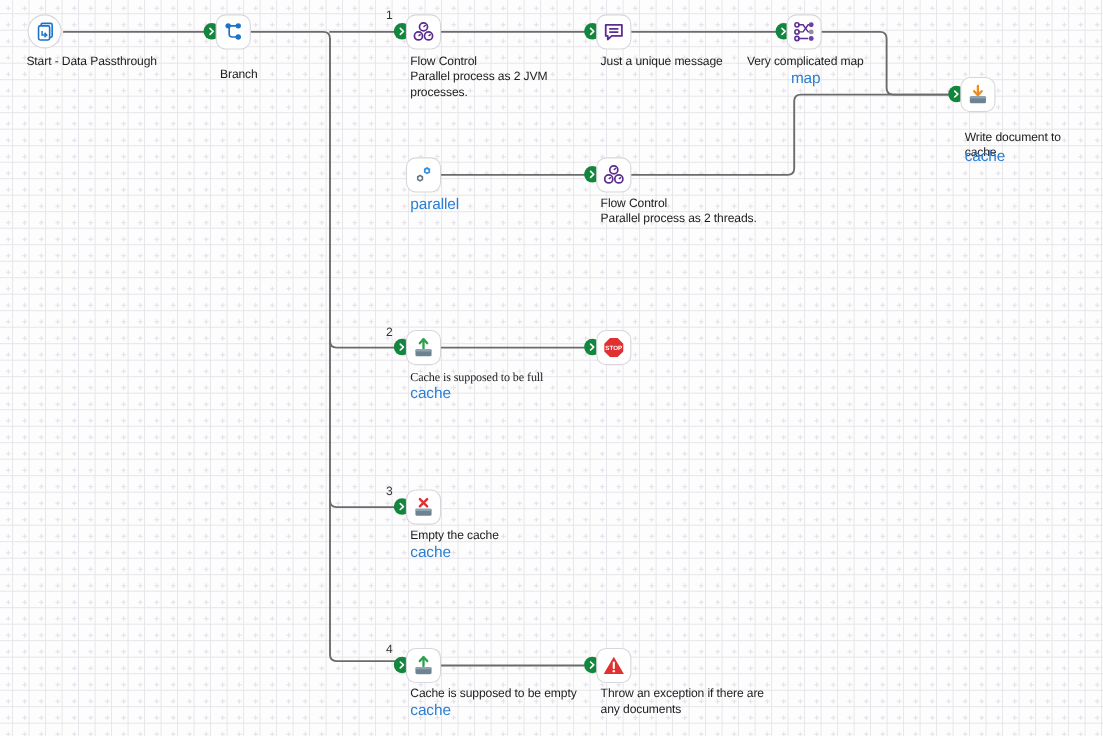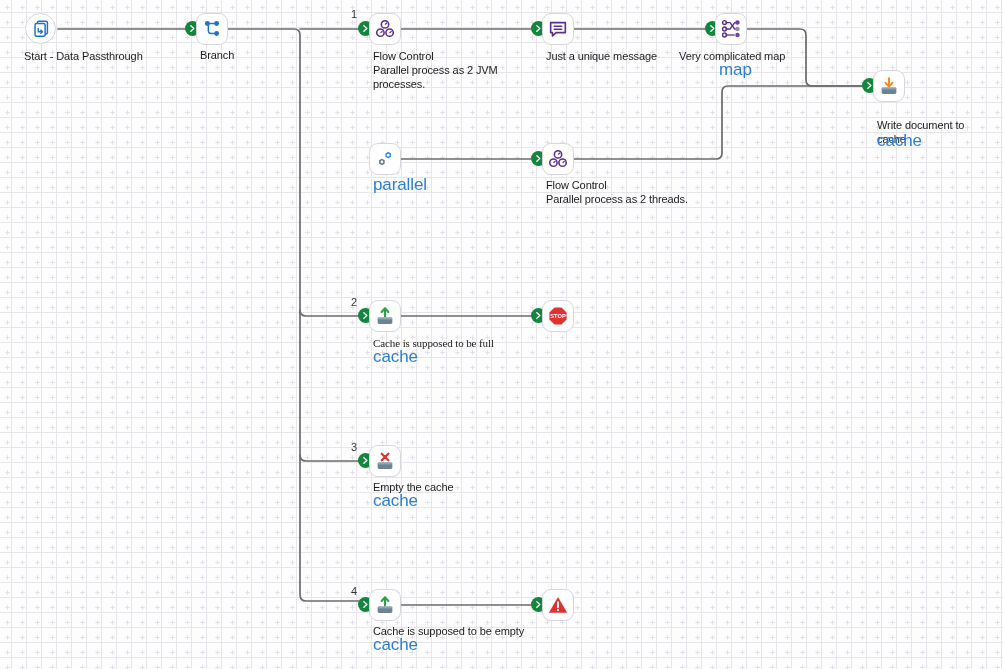--- a/index.html
+++ b/index.html
@@ -44,21 +44,21 @@
   .label{
     position:absolute;
     font-size:11px;
     line-height:14px;
     color:#1c1c1c;
     white-space:pre-line;
     letter-spacing:-0.1px;
   }
   .sub{
     position:absolute;
-    font-size:17px;
+    font-size:14px;
     line-height:14px;
     color:#2a7fd4;
     letter-spacing:-0.1px;
   }
   .branchnum{
     position:absolute;
     font-size:11px;
     color:#333;
     line-height:12px;
   }
@@ -128,21 +128,21 @@
   </div>
   <div class="chip" style="left:196px;top:13px;">
     <svg width="22" height="22" viewBox="0 0 24 24">
       <path d="M8 6 V14 Q8 17 11 17 H15" fill="none" stroke="#1b74c8" stroke-width="1.6"></path>
       <path d="M8 6 H15" fill="none" stroke="#1b74c8" stroke-width="1.6"></path>
       <circle cx="7" cy="6" r="2.7" fill="#1b74c8"></circle>
       <circle cx="17" cy="6" r="2.7" fill="#1b74c8"></circle>
       <circle cx="17" cy="17" r="2.7" fill="#1b74c8"></circle>
     </svg>
   </div>
-  <div class="label" style="left:200px;top:48px;width:120px;">Branch</div>
+  <div class="label" style="left:200px;top:61px;width:120px;">Branch</div>
 
   <div class="badge" style="left:358px;top:21px;">
     <svg width="9" height="9" viewBox="0 0 10 10">
       <path d="M3.2 2 L6.4 5 L3.2 8" fill="none" stroke="#ffffff" stroke-width="1.6" stroke-linecap="round" stroke-linejoin="round"></path>
     </svg>
   </div>
   <div class="chip" style="left:369px;top:13px;">
     <svg width="22" height="22" viewBox="0 0 24 24">
       <circle cx="12" cy="7" r="4" fill="none" stroke="#5b2d90" stroke-width="1.7"></circle>
       <path d="M12 7 L14.3 5.2" stroke="#5b2d90" stroke-width="1.4" fill="none"></path>
@@ -299,14 +299,16 @@
       <path d="M3.2 2 L6.4 5 L3.2 8" fill="none" stroke="#ffffff" stroke-width="1.6" stroke-linecap="round" stroke-linejoin="round"></path>
     </svg>
   </div>
   <div class="chip" style="left:542px;top:589px;">
     <svg width="22" height="22" viewBox="0 0 24 24">
       <path d="M12 3.4 L22 20.4 H2 Z" fill="#e03030"></path>
       <path d="M12 9 V14.6" stroke="#ffffff" stroke-width="2.1" stroke-linecap="round"></path>
       <circle cx="12" cy="17.6" r="1.2" fill="#ffffff"></circle>
     </svg>
   </div>
+  <div class="label" style="left:546px;top:624px;width:210px;">Throw an exception if there are
+any documents</div>
 
 </div>
 
 </body></html>

